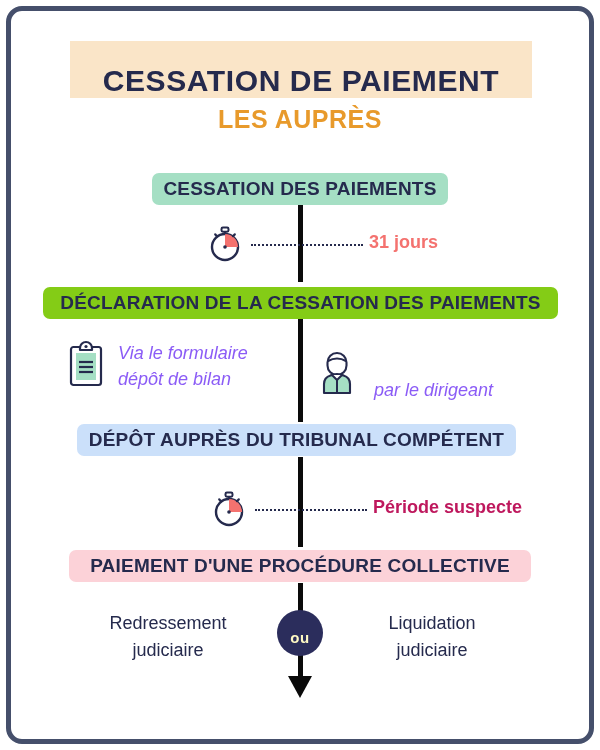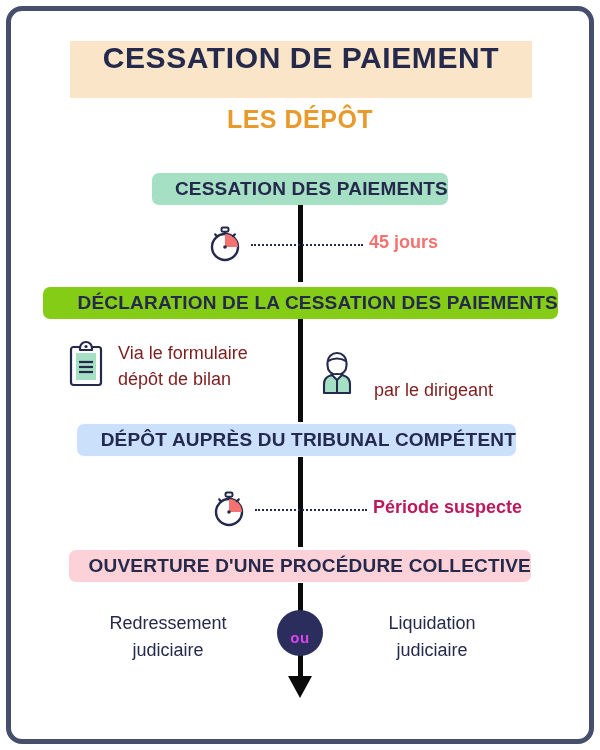--- a/index.html
+++ b/index.html
@@ -43,21 +43,21 @@
 
   
   .title-band {
     position: absolute;
     left: 70px;
     top: 41px;
     width: 462px;
     height: 57px;
     background: #FAE5C8;
     display: flex;
-    align-items: flex-start;
+    align-items: flex-end;
     justify-content: center;
   }
   .title-band .title-text {
     font-size: 30px;
     font-weight: bold;
     letter-spacing: 0.6px;
     color: #252A4D;
     white-space: nowrap;
   }
   .subtitle {
@@ -95,21 +95,21 @@
     border-top: 22px solid #0A0A0A;
   }
 
   
   .step-pill {
     position: absolute;
     height: 32px;
     border-radius: 7px;
     display: flex;
     align-items: center;
-    justify-content: flex-end;
+    justify-content: center;
     box-sizing: border-box;
   }
   .step-pill .pill-label {
     font-size: 19px;
     font-weight: bold;
     letter-spacing: 0.2px;
     color: #252A4D;
     white-space: nowrap;
   }
   #step-1 {
@@ -162,22 +162,23 @@
     display: flex;
     align-items: center;
   }
   #method-form { left: 66px; top: 340px; }
   #method-director { left: 316px; top: 345px; }
 
   .method-text {
     margin-left: 12px;
     font-size: 18px;
     line-height: 1.45;
-    color: #7f1d1d;
+    color: #8b5cf6;
     white-space: pre-line;
+    font-style: italic;
   }
   #method-director .method-text { margin-left: 16px; margin-top: 32px; }
 
   
   .outcome {
     position: absolute;
     top: 610px;
     width: 200px;
     text-align: center;
     font-size: 18px;
@@ -196,38 +197,38 @@
     height: 46px;
     border-radius: 50%;
     background: #2B2D5C;
     display: flex;
     align-items: center;
     justify-content: center;
   }
   .ou-badge .ou-text {
     font-size: 15px;
     font-weight: bold;
-    color: #d946ef;
+    color: #fef9c3;
     letter-spacing: 0.5px;
     margin-top: 8px;
   }
 </style>
 </head>
 <body>
 
 <div id="infographic">
 
   <div class="frame-border"></div>
 
   <div class="canvas">
 
     <div class="title-band">
       <span class="title-text">CESSATION DE PAIEMENT</span>
     </div>
-    <div class="subtitle">LES DÉPÔT</div>
+    <div class="subtitle">LES AUPRÈS</div>
 
     <div class="spine spine-1"></div>
     <div class="spine spine-2"></div>
     <div class="spine spine-3"></div>
     <div class="spine spine-4"></div>
     <div class="arrow-head"></div>
 
     <div class="step-pill" id="step-1">
       <span class="pill-label">CESSATION DES PAIEMENTS</span>
     </div>
@@ -238,21 +239,21 @@
           <circle cx="22" cy="25" r="13" fill="#ffffff" stroke="#252A4D" stroke-width="2.4"></circle>
           <path d="M22 25 L22 12 A13 13 0 0 1 35 25 Z" fill="#F4726F"></path>
           <circle cx="22" cy="25" r="1.8" fill="#252A4D"></circle>
           <rect x="18.5" y="5.5" width="7" height="4.2" rx="1.4" fill="none" stroke="#252A4D" stroke-width="2"></rect>
           <line x1="22" y1="9.7" x2="22" y2="12.2" stroke="#252A4D" stroke-width="2.2"></line>
           <line x1="12.2" y1="12.4" x2="14.0" y2="14.2" stroke="#252A4D" stroke-width="2.2" stroke-linecap="round"></line>
           <line x1="31.8" y1="12.4" x2="30.0" y2="14.2" stroke="#252A4D" stroke-width="2.2" stroke-linecap="round"></line>
         </svg>
       </span>
       <div class="dotted-connector"></div>
-      <span class="duration-label">45 jours</span>
+      <span class="duration-label">31 jours</span>
     </div>
 
     <div class="step-pill" id="step-2">
       <span class="pill-label">DÉCLARATION DE LA CESSATION DES PAIEMENTS</span>
     </div>
 
     <div class="method-item" id="method-form">
       <span>
         <svg width="40" height="48" viewBox="0 0 40 48" aria-hidden="true">
           <rect x="5" y="7" width="30" height="38" rx="2.5" fill="#ffffff" stroke="#252A4D" stroke-width="2.2"></rect>
@@ -295,21 +296,21 @@
           <line x1="22" y1="9.7" x2="22" y2="12.2" stroke="#252A4D" stroke-width="2.2"></line>
           <line x1="12.2" y1="12.4" x2="14.0" y2="14.2" stroke="#252A4D" stroke-width="2.2" stroke-linecap="round"></line>
           <line x1="31.8" y1="12.4" x2="30.0" y2="14.2" stroke="#252A4D" stroke-width="2.2" stroke-linecap="round"></line>
         </svg>
       </span>
       <div class="dotted-connector"></div>
       <span class="duration-label">Période suspecte</span>
     </div>
 
     <div class="step-pill" id="step-4">
-      <span class="pill-label">OUVERTURE D'UNE PROCÉDURE COLLECTIVE</span>
+      <span class="pill-label">PAIEMENT D'UNE PROCÉDURE COLLECTIVE</span>
     </div>
 
     <div class="outcome" id="outcome-left">Redressement
 judiciaire</div>
 
     <div class="ou-badge">
       <span class="ou-text">ou</span>
     </div>
 
     <div class="outcome" id="outcome-right">Liquidation

